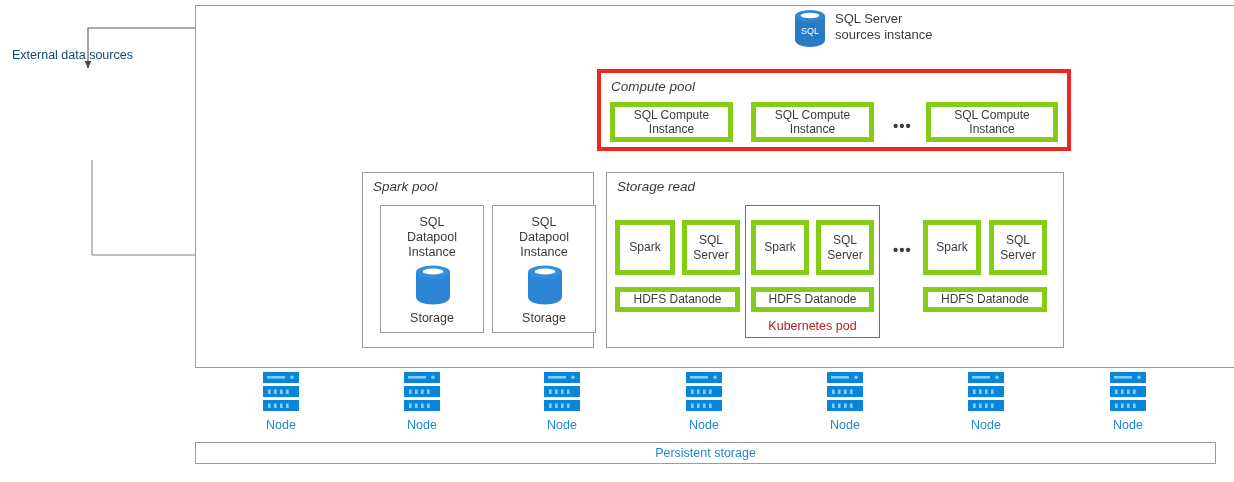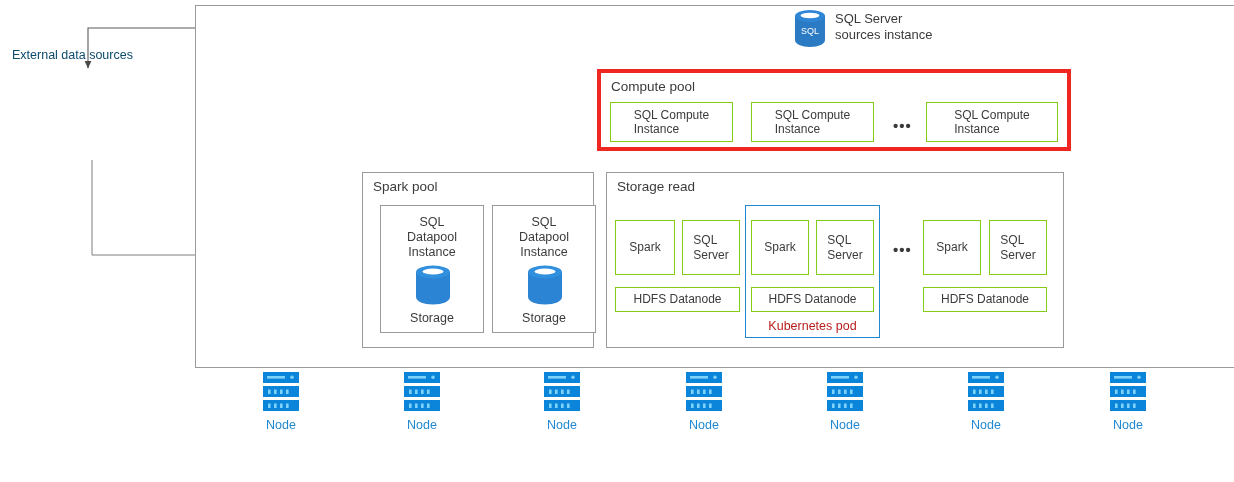--- a/index.html
+++ b/index.html
@@ -29,28 +29,29 @@
     border: 1px solid #9a9a9a;
     background: #ffffff;
   }
   .pool-title {
     position: absolute;
     left: 10px;
     top: 6px;
     font-size: 13.5px;
     color: #3b3b3b;
     white-space: nowrap;
+    font-style: italic;
   }
   .cell {
-    border: 1px solid #84cc16;
+    border: 5px solid #84cc16;
     background: #ffffff;
     display: flex;
     align-items: center;
     justify-content: center;
-    text-align: left;
+    text-align: center;
     font-size: 12px;
     line-height: 14.5px;
     color: #3b3b3b;
   }
   .cell span { display: block; }
 
   .label-txt {
     font-size: 12.5px;
     color: #3b3b3b;
     line-height: 15px;
@@ -485,14 +486,15 @@
       <g fill="#7fd2fb">
           <rect x="7" y="32.5" width="2.6" height="4.5"></rect>
           <rect x="13" y="32.5" width="2.6" height="4.5"></rect>
           <rect x="19" y="32.5" width="2.6" height="4.5"></rect>
           <rect x="25" y="32.5" width="2.6" height="4.5"></rect>
         </g>
     </svg>
     <div class="node-label" style="margin-top:2px;">Node</div>
   </div>
 
+  <div class="abs persist" style="left:195px; top:442px; width:1021px; height:22px;">Persistent storage</div>
 
 </div>
 
 </body></html>

